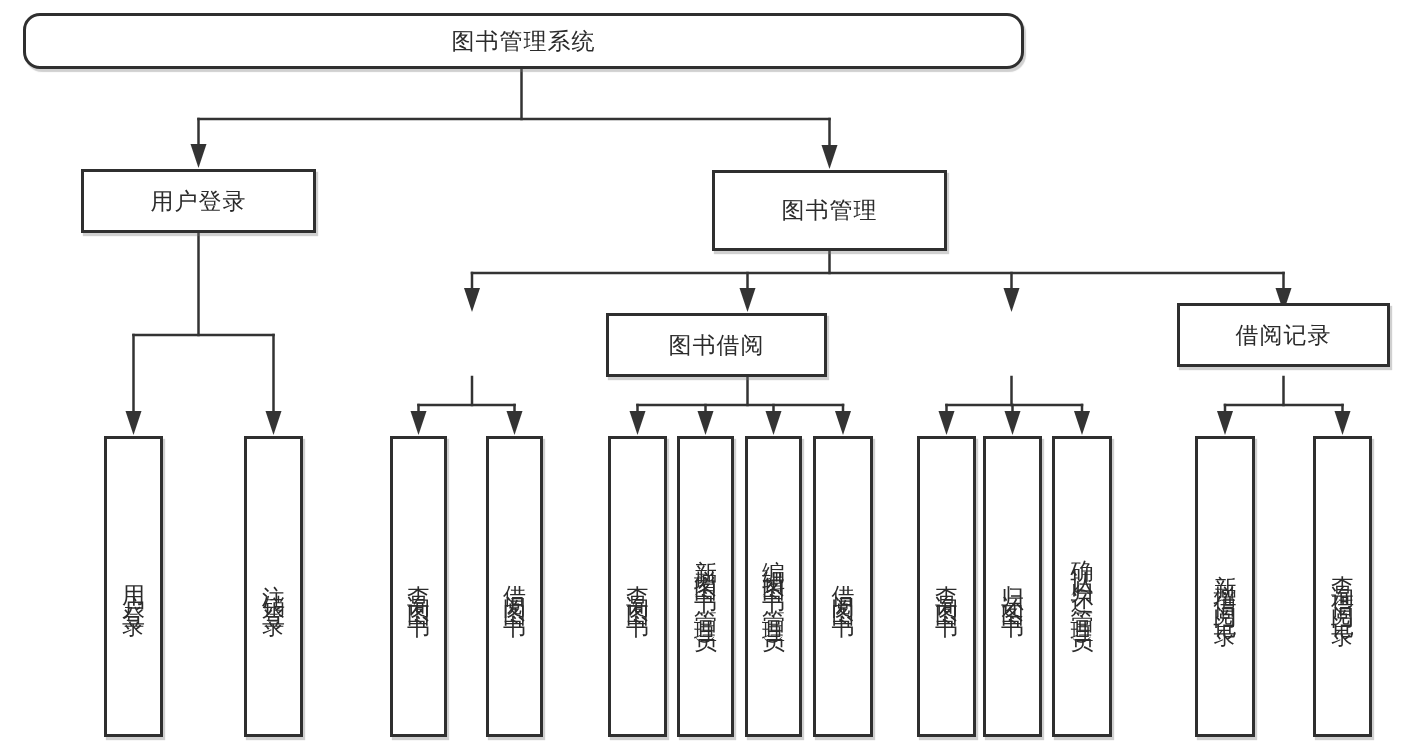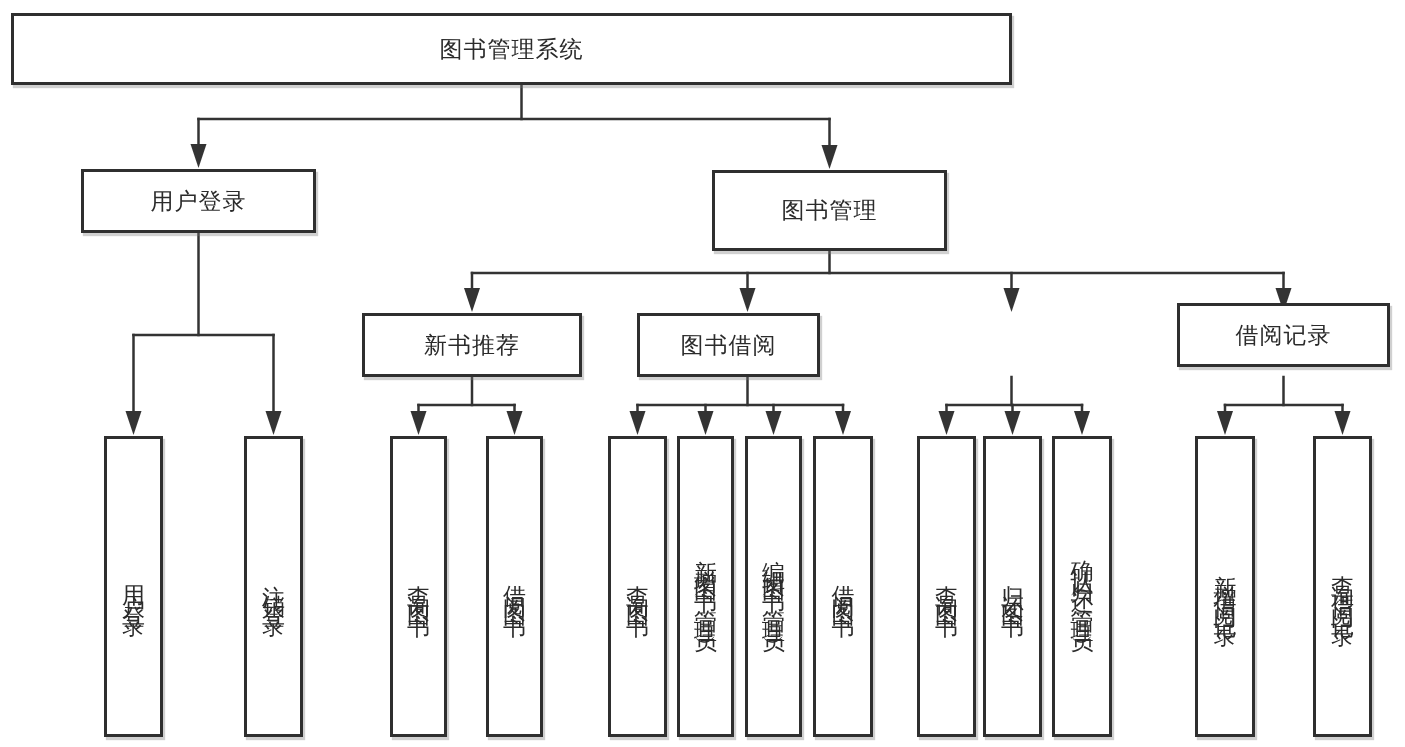--- a/index.html
+++ b/index.html
@@ -133,35 +133,32 @@
       <polygon points="765.5,411 781.5,411 773.5,435"></polygon>
       <polygon points="835,411 851,411 843,435"></polygon>
       <polygon points="938.5,411 954.5,411 946.5,435"></polygon>
       <polygon points="1004.5,411 1020.5,411 1012.5,435"></polygon>
       <polygon points="1074,411 1090,411 1082,435"></polygon>
       <polygon points="1217,411 1233,411 1225,435"></polygon>
       <polygon points="1334.5,411 1350.5,411 1342.5,435"></polygon>
     </g>
   </svg>
 
-  <div class="node" style="left:11px; top:13px; width:1001px; height:72px;">
+  <div class="node" style="left:23px; top:13px; width:1001px; height:56px;border-radius:17px;">
     <span class="hlabel">图书管理系统</span>
   </div>
 
   <div class="node" style="left:81px; top:169px; width:235px; height:64px;">
     <span class="hlabel">用户登录</span>
   </div>
   <div class="node" style="left:712px; top:170px; width:235px; height:81px;">
     <span class="hlabel">图书管理</span>
   </div>
 
-  <div class="node" style="left:362px; top:313px; width:220px; height:64px;">
-    <span class="hlabel">新书推荐</span>
-  </div>
-  <div class="node" style="left:637px; top:313px; width:183px; height:64px;">
+  <div class="node" style="left:606px; top:313px; width:221px; height:64px;">
     <span class="hlabel">图书借阅</span>
   </div>
   <div class="node" style="left:1177px; top:303px; width:213px; height:64px;">
     <span class="hlabel">借阅记录</span>
   </div>
 
   <div class="leaf" style="left:104px; top:436px; width:59px; height:301px;">
     <span class="vlabel">用户登录</span>
   </div>
   <div class="leaf" style="left:244px; top:436px; width:59px; height:301px;">

